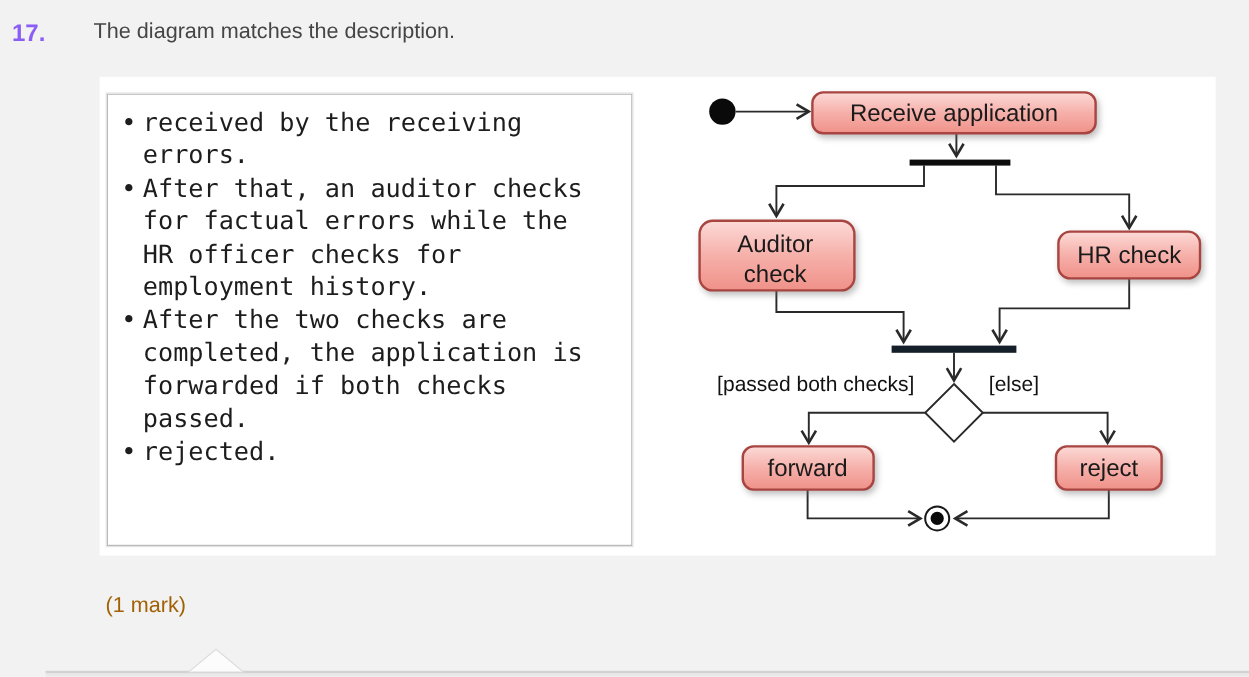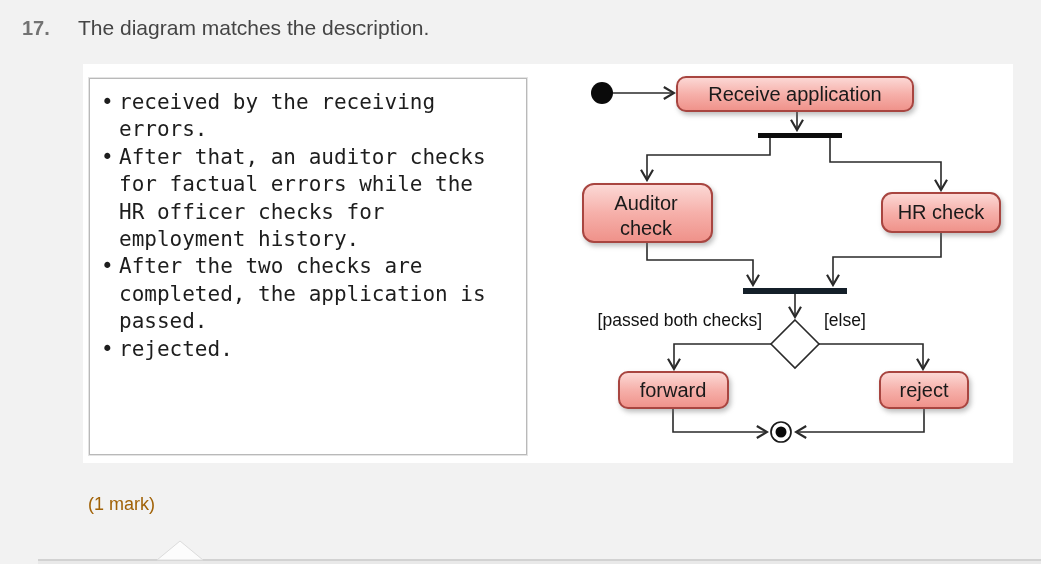--- a/index.html
+++ b/index.html
@@ -3,25 +3,25 @@
 <meta charset="utf-8">
 <style>
   html,body{margin:0;padding:0;}
   body{
     width:1041px;height:564px;position:relative;overflow:hidden;
     background:#f2f2f2;
     font-family:"Liberation Sans",sans-serif;
   }
   .q-number{
     position:absolute;left:10px;top:17px;
-    font-size:20px;font-weight:700;color:#737373;margin-left:12px;
+    font-size:20px;font-weight:700;color:#8b5cf6;
   }
   .q-text{
     position:absolute;left:78px;top:16px;
-    font-size:21px;color:#454545;
+    font-size:18px;color:#454545;
   }
   .panel{
     position:absolute;left:83px;top:64px;width:930px;height:399px;
     background:#ffffff;
   }
   .desc-box{
     position:absolute;left:6px;top:14px;width:438px;height:377px;
     box-sizing:border-box;
     background:#ffffff;border:1px solid #b9b9b9;
     outline:1px solid #e4e4e4;
@@ -80,20 +80,21 @@
         <div>for factual errors while the</div>
         <div>HR officer checks for</div>
         <div>employment history.</div>
       </div>
     </div>
     <div class="bullet-row">
       <div class="bullet-marker">•</div>
       <div class="bullet-lines">
         <div>After the two checks are</div>
         <div>completed, the application is</div>
+        <div>forwarded if both checks</div>
         <div>passed.</div>
       </div>
     </div>
     <div class="bullet-row">
       <div class="bullet-marker">•</div>
       <div class="bullet-lines">
         <div>rejected.</div>
       </div>
     </div>
   </div>

